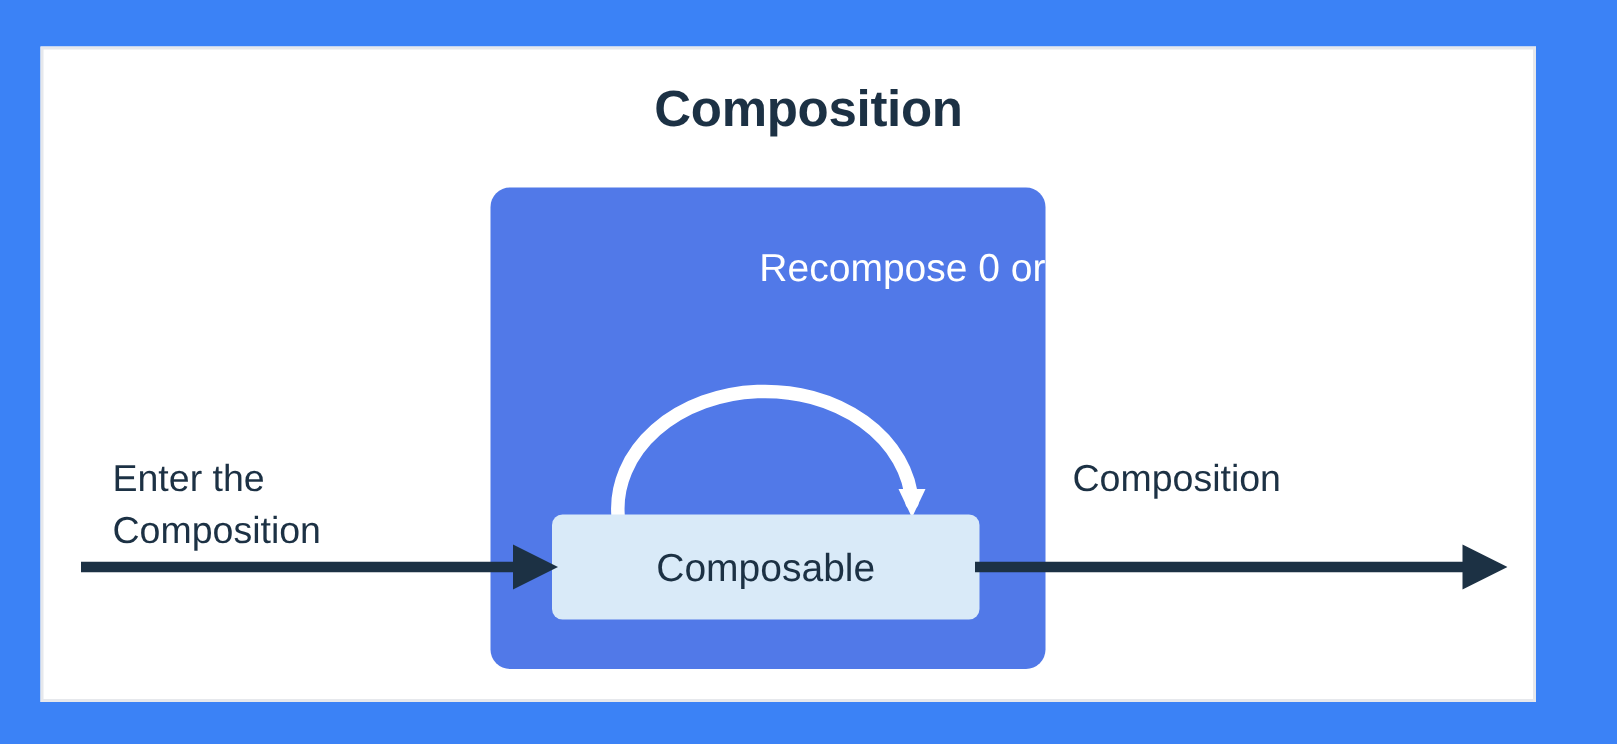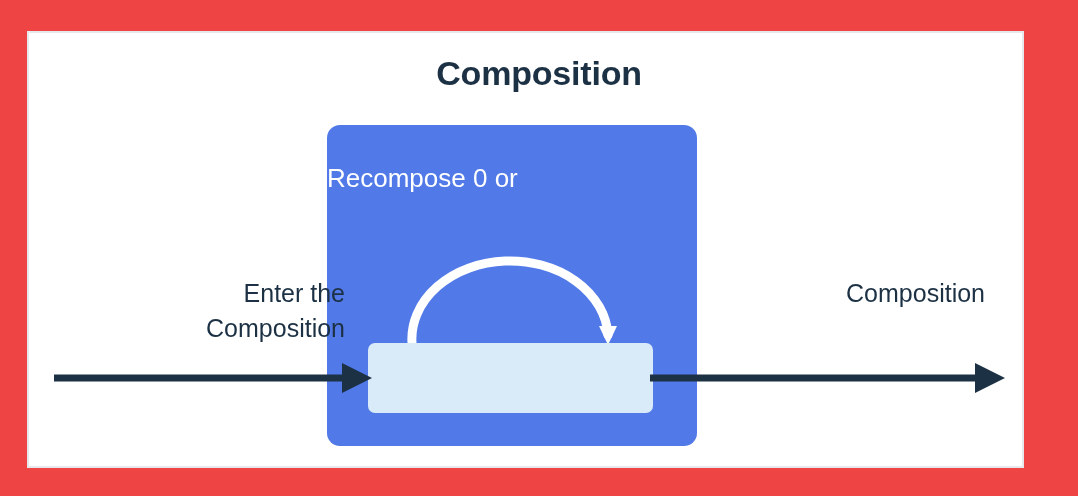--- a/index.html
+++ b/index.html
@@ -11,21 +11,21 @@
     width: 1078px;
     height: 496px;
     font-family: "Liberation Sans", sans-serif;
     overflow: hidden;
   }
 
   #canvas {
     position: relative;
     width: 1078px;
     height: 496px;
-    background: #ef4444;
+    background: #3b82f6;
   }
 
   
   .frame {
     position: absolute;
     left: 27px;
     top: 31px;
     width: 997px;
     height: 437px;
     border: 2px solid #e6e8ec;
@@ -58,21 +58,21 @@
     background: #5179e8;
     border-radius: 13px;
   }
 
   
   .recompose-label {
     position: absolute;
     left: 327px;
     top: 160px;
     width: 370px;
-    text-align: left;
+    text-align: right;
     color: #ffffff;
     font-size: 26px;
     line-height: 36px;
   }
 
   
   .recompose-arc {
     position: absolute;
     left: 390px;
     top: 240px;
@@ -99,24 +99,25 @@
     line-height: 70px;
     text-align: center;
     font-size: 26px;
     color: #1c3144;
     white-space: nowrap;
   }
 
   
   .flow-label {
     position: absolute;
-    text-align: right;
+    text-align: left;
     font-size: 25px;
     line-height: 35px;
     color: #1c3144;
+    margin-top: 26px;
   }
   .flow-label.enter {
     left: 75px;
     top: 276px;
     width: 270px;
   }
   .flow-label.leave {
     left: 715px;
     top: 276px;
     width: 270px;
@@ -145,20 +146,21 @@
   <div class="recompose-label">
     <div>Recompose 0 or</div>
   </div>
 
   <svg class="recompose-arc" viewBox="0 0 240 105">
     <path d="M22,103 A 98 78 0 0 1 218,95" fill="none" stroke="#ffffff" stroke-width="9" stroke-linecap="round"></path>
     <polygon points="209,86 227,86 218,105" fill="#ffffff"></polygon>
   </svg>
 
   <div class="composable-box"></div>
+  <div class="composable-label">Composable</div>
 
   <div class="flow-label enter">
     <div>Enter the</div>
     <div>Composition</div>
   </div>
 
   <div class="flow-label leave">
     <div>Composition</div>
   </div>
 

